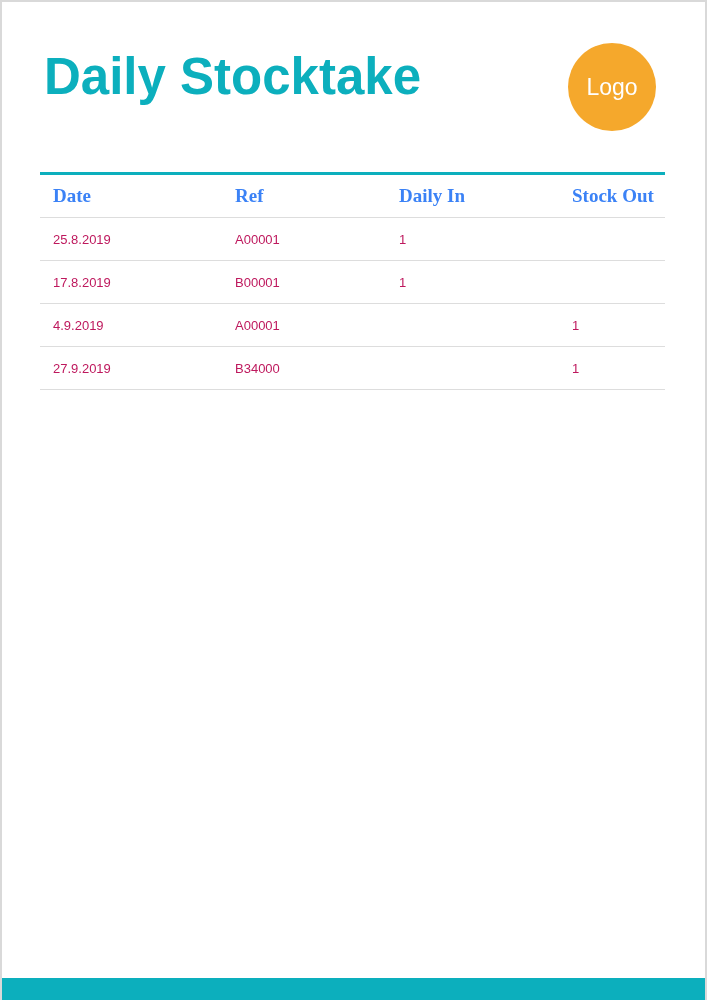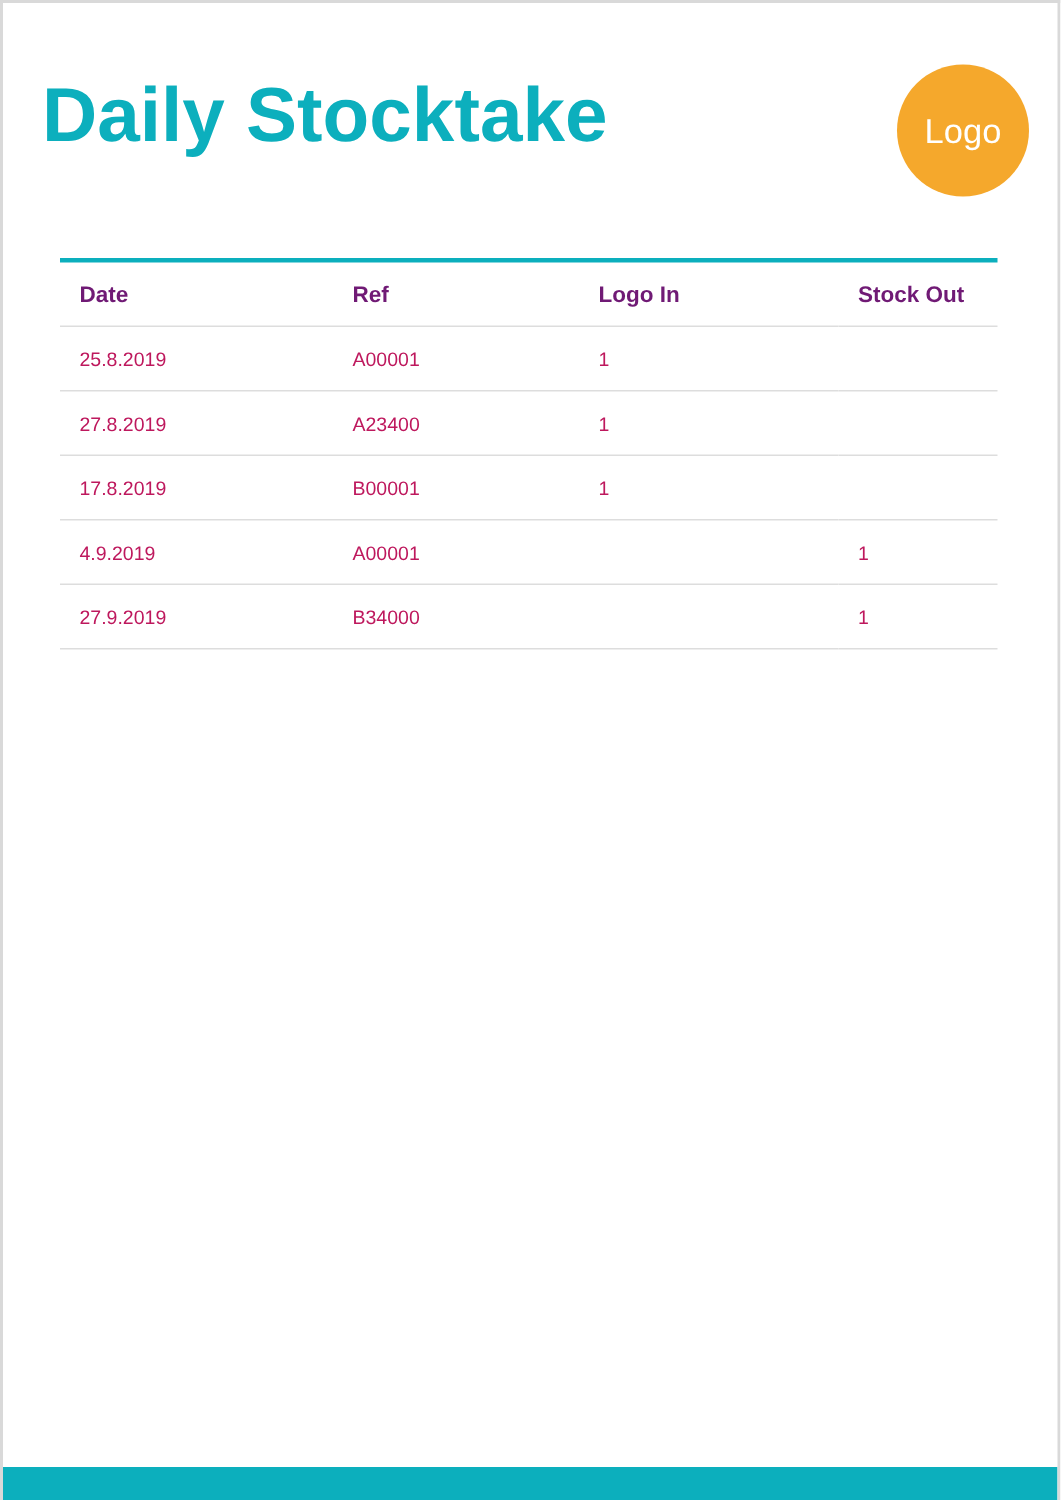--- a/index.html
+++ b/index.html
@@ -13,33 +13,33 @@
     width: 707px;
     height: 1000px;
     box-sizing: border-box;
     background: #ffffff;
     border: 2px solid #d9d9d9;
     border-bottom: none;
     overflow: hidden;
   }
   .doc-title {
     position: absolute;
-    left: 26px;
+    left: 42px;
     top: 47px;
     margin: 0;
     font-size: 51px;
     line-height: 1.1;
     font-weight: bold;
     letter-spacing: 0px;
     color: var(--accent-teal, #0CAFBD);
     white-space: nowrap;
   }
   .logo-circle {
     position: absolute;
-    left: 596px;
+    left: 566px;
     top: 41px;
     width: 88px;
     height: 88px;
     border-radius: 50%;
     background: var(--logo-orange, #F5A82C);
     display: flex;
     align-items: center;
     justify-content: center;
   }
   .logo-circle span {
@@ -65,25 +65,26 @@
   }
   table.stock-table col.c1 { width: 182px; }
   table.stock-table col.c2 { width: 164px; }
   table.stock-table col.c3 { width: 173px; }
   table.stock-table col.c4 { width: 106px; }
   table.stock-table th {
     height: 42px;
     text-align: left;
     vertical-align: middle;
     padding: 0 0 0 13px;
-    font-size: 15px;
+    font-size: 19px;
     font-weight: bold;
-    color: #701a75;
+    color: #3b82f6;
     border-bottom: 1px solid #dddddd;
     white-space: nowrap;
+    font-family: Liberation Serif, serif;
   }
   table.stock-table td {
     height: 42px;
     vertical-align: middle;
     padding: 0 0 0 13px;
     font-size: 13px;
     font-weight: normal;
     color: #be185d;
     border-bottom: 1px solid #dddddd;
     white-space: nowrap;
@@ -114,34 +115,28 @@
     <colgroup>
       <col class="c1">
         <col class="c2">
         <col class="c3">
         <col class="c4">
     </colgroup>
     <thead>
       <tr>
         <th>Date</th>
         <th>Ref</th>
-        <th>Logo In</th>
+        <th>Daily In</th>
         <th>Stock Out</th>
       </tr>
     </thead>
     <tbody>
         <tr>
           <td>25.8.2019</td>
           <td>A00001</td>
-          <td>1</td>
-          <td></td>
-        </tr>
-        <tr>
-          <td>27.8.2019</td>
-          <td>A23400</td>
           <td>1</td>
           <td></td>
         </tr>
         <tr>
           <td>17.8.2019</td>
           <td>B00001</td>
           <td>1</td>
           <td></td>
         </tr>
         <tr>

